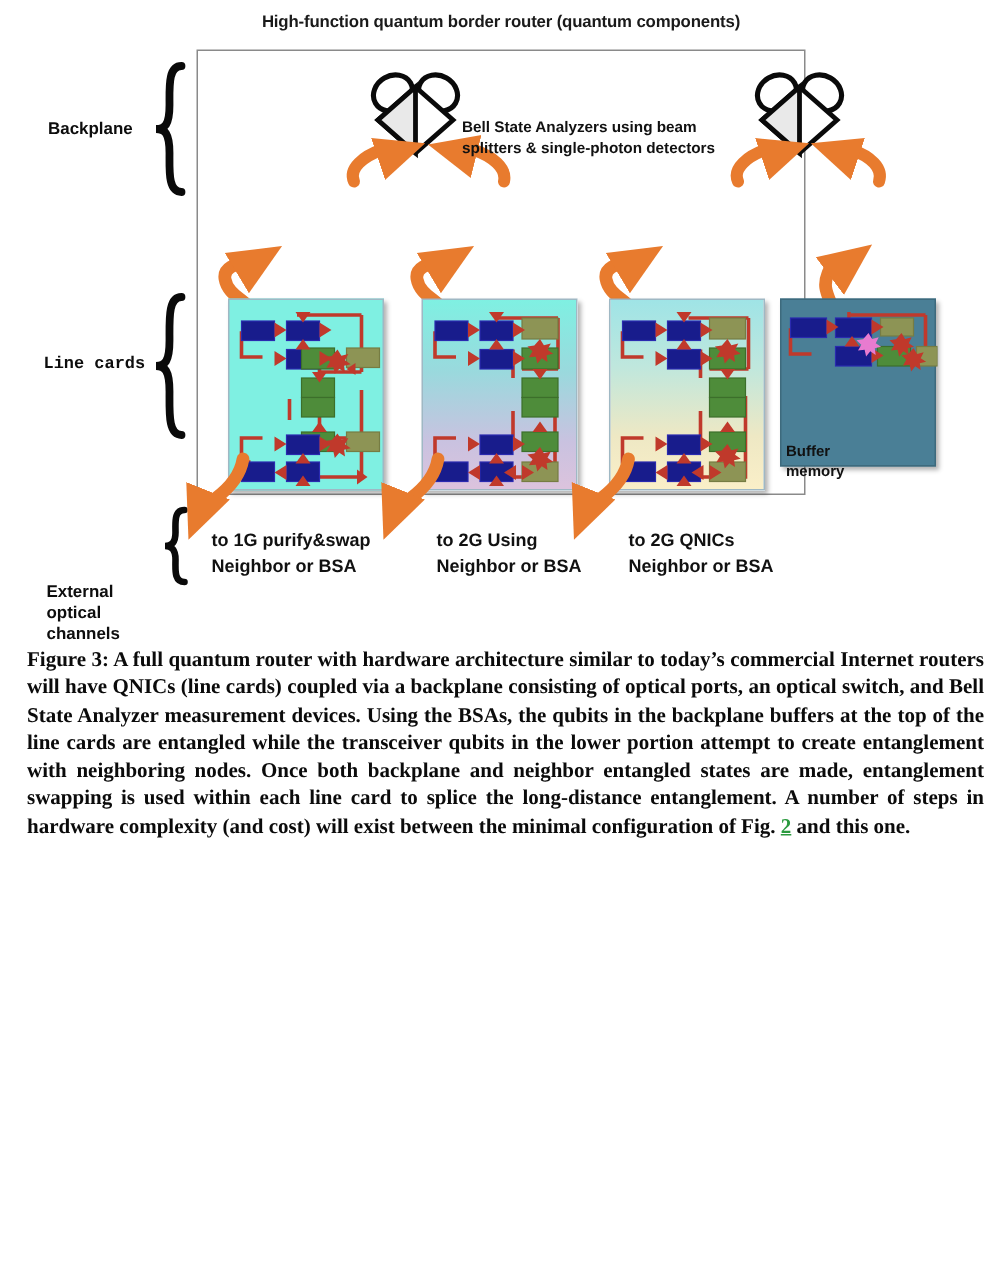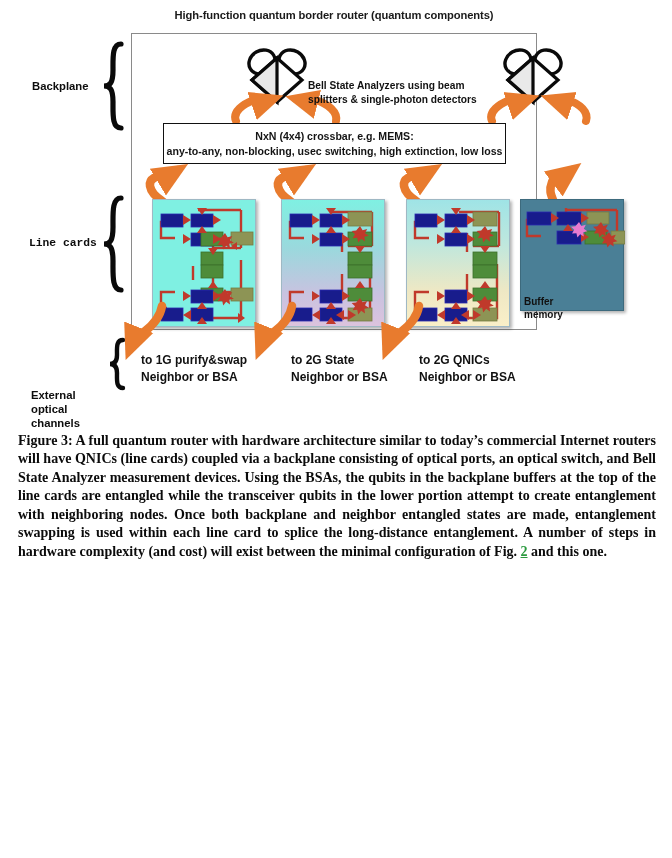--- a/index.html
+++ b/index.html
@@ -189,24 +189,20 @@
 
     <path d="M236,121 C232,112 243,104 254,100 C264,96 270,100 273,99" fill="none" stroke="#E87B2E" stroke-width="8" stroke-linecap="round" marker-end="url(#oarrow)"></path>
     <path d="M336,121 C338,112 328,104 316,100 C306,96 300,100 296,99" fill="none" stroke="#E87B2E" stroke-width="8" stroke-linecap="round" marker-end="url(#oarrow)"></path>
 
     <path d="M492,121 C488,112 499,104 510,100 C520,96 526,100 529,99" fill="none" stroke="#E87B2E" stroke-width="8" stroke-linecap="round" marker-end="url(#oarrow)"></path>
     <path d="M586,121 C589,112 580,104 568,100 C558,96 554,100 551,99" fill="none" stroke="#E87B2E" stroke-width="8" stroke-linecap="round" marker-end="url(#oarrow)"></path>
   </svg>
 
   <div class="bsa-caption">Bell State Analyzers  using beam splitters &amp; single-photon detectors</div>
 
-  <div class="crossbar">
-    <span>NxN (4x4) crossbar, e.g. MEMS:</span>
-    <span>any-to-any, non-blocking, usec switching, high extinction, low loss</span>
-  </div>
 
   <svg width="672" height="415" style="position:absolute;left:0;top:0;pointer-events:none">
     <path d="M172,212 C166,200 152,198 150,186 C148,174 168,176 178,170" fill="none" stroke="#E87B2E" stroke-width="8.5" stroke-linecap="round" marker-end="url(#oarrow)"></path>
     <path d="M300,212 C294,200 280,198 278,186 C276,174 296,176 306,170" fill="none" stroke="#E87B2E" stroke-width="8.5" stroke-linecap="round" marker-end="url(#oarrow)"></path>
     <path d="M426,212 C420,200 406,198 404,186 C402,174 422,176 432,170" fill="none" stroke="#E87B2E" stroke-width="8.5" stroke-linecap="round" marker-end="url(#oarrow)"></path>
     <path d="M556,208 C552,196 548,192 552,182 C556,172 564,176 572,170" fill="none" stroke="#E87B2E" stroke-width="8.5" stroke-linecap="round" marker-end="url(#oarrow)"></path>
   </svg>
 
   <div class="card" id="card1">
     <svg width="104" height="128" viewBox="0 0 104 128">
@@ -397,21 +393,21 @@
     <path d="M162,306 C160,318 152,326 144,332 C136,339 132,344 130,349" fill="none" stroke="#E87B2E" stroke-width="8.5" stroke-linecap="round" marker-end="url(#oarrow)"></path>
     <path d="M292,306 C290,318 282,326 274,332 C266,339 262,344 260,349" fill="none" stroke="#E87B2E" stroke-width="8.5" stroke-linecap="round" marker-end="url(#oarrow)"></path>
     <path d="M419,306 C417,318 409,326 401,332 C393,339 389,344 387,349" fill="none" stroke="#E87B2E" stroke-width="8.5" stroke-linecap="round" marker-end="url(#oarrow)"></path>
   </svg>
 
   <div class="chan" id="chan1">
     <div>to 1G purify&amp;swap</div>
     <div>Neighbor or BSA</div>
   </div>
   <div class="chan" id="chan2">
-    <div>to 2G State</div>
+    <div>to 2G Using</div>
     <div>Neighbor or BSA</div>
   </div>
   <div class="chan" id="chan3">
     <div>to 2G QNICs</div>
     <div>Neighbor or BSA</div>
   </div>
 </div>
 
 <div id="caption"><span>Figure 3: A full quantum router with hardware architecture similar to today’s commercial Internet routers will have QNICs (line cards) coupled via a backplane consisting of optical ports, an optical switch, and Bell State Analyzer measurement devices. Using the BSAs, the qubits in the backplane buffers at the top of the line cards are entangled while the transceiver qubits in the lower portion attempt to create entanglement with neighboring nodes. Once both backplane and neighbor entangled states are made, entanglement swapping is used within each line card to splice the long-distance entanglement. A number of steps in hardware complexity (and cost) will exist between the minimal configuration of Fig.</span> <a class="lnk" href="#">2</a> <span>and this one.</span></div>
 

